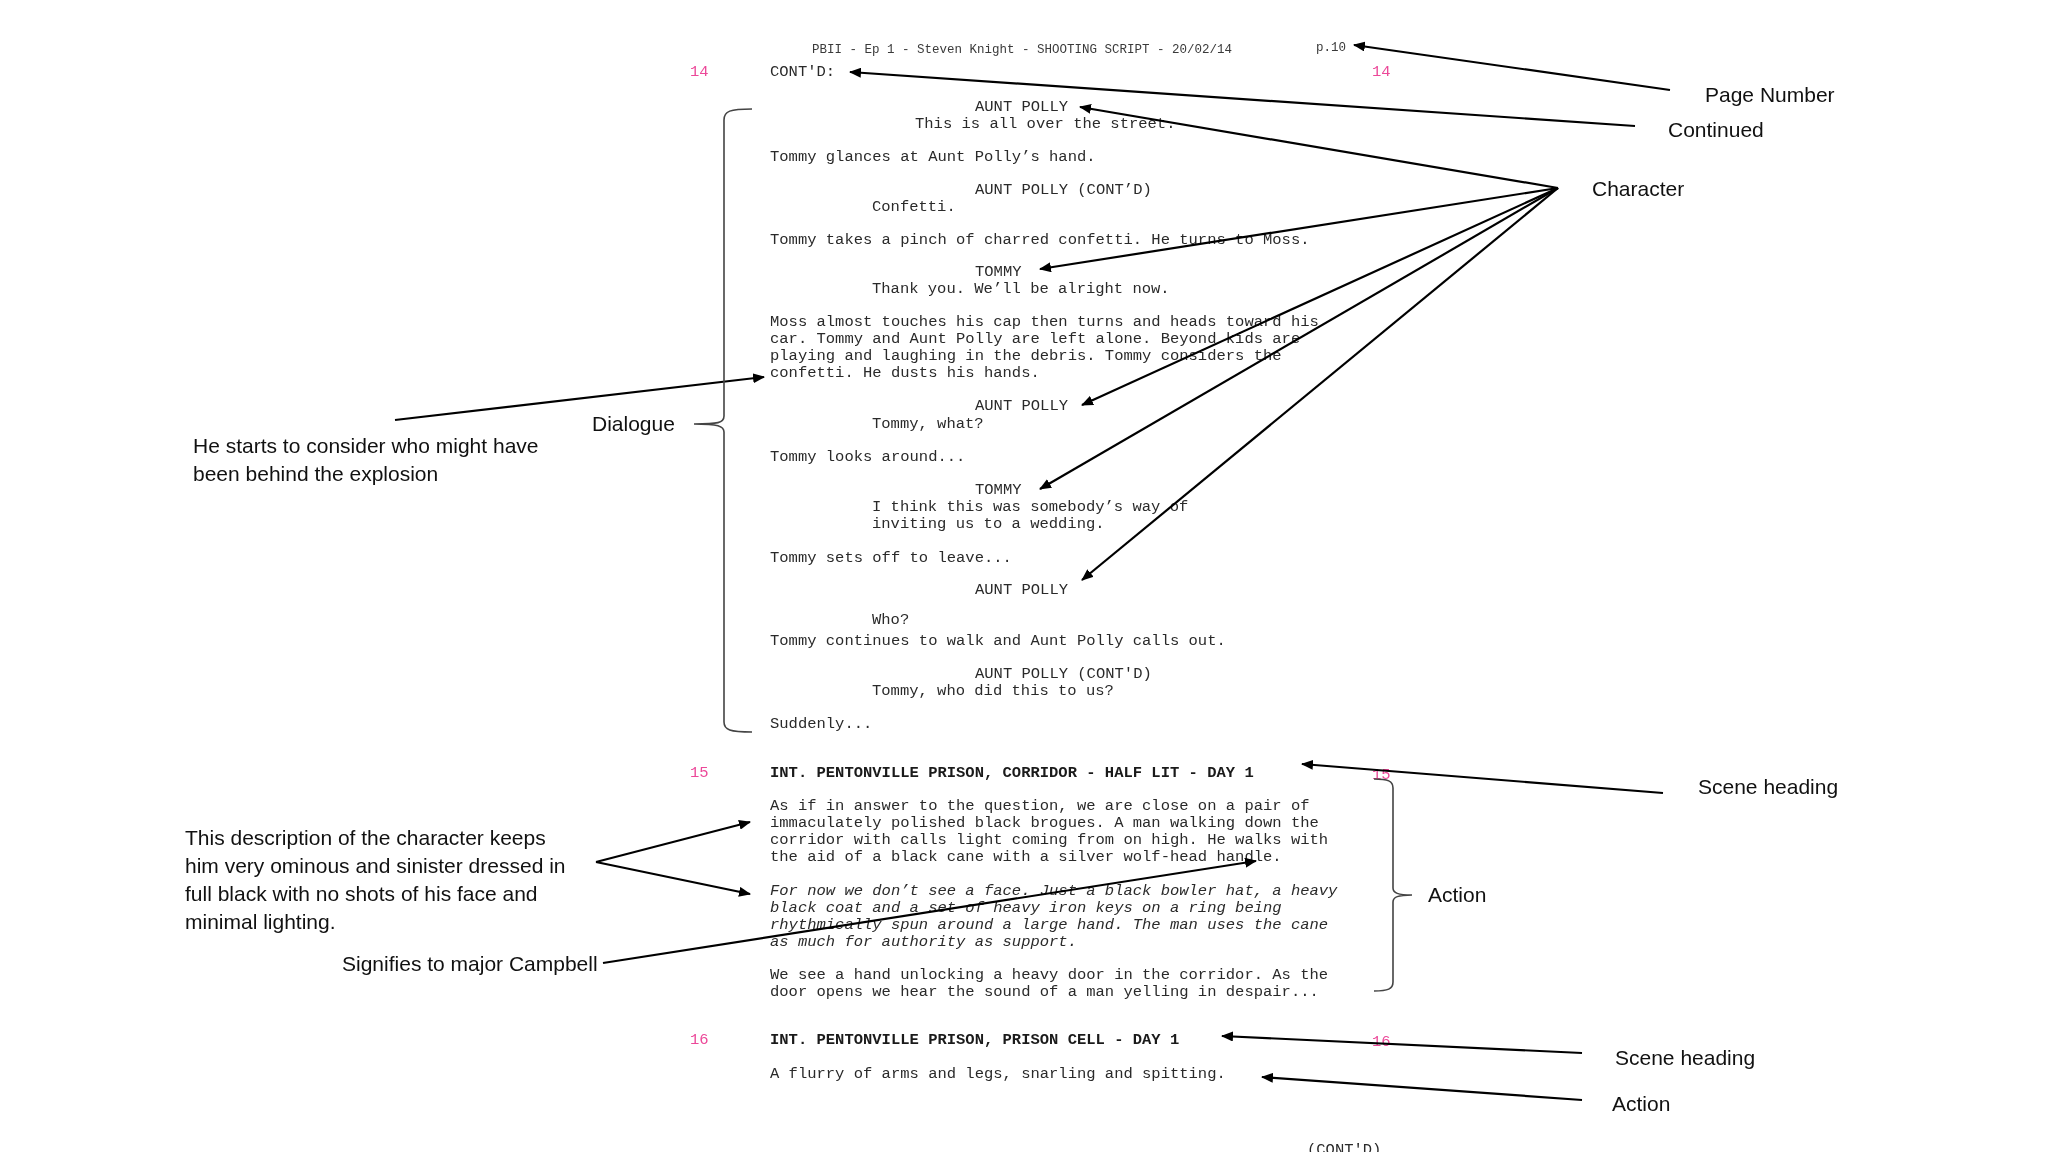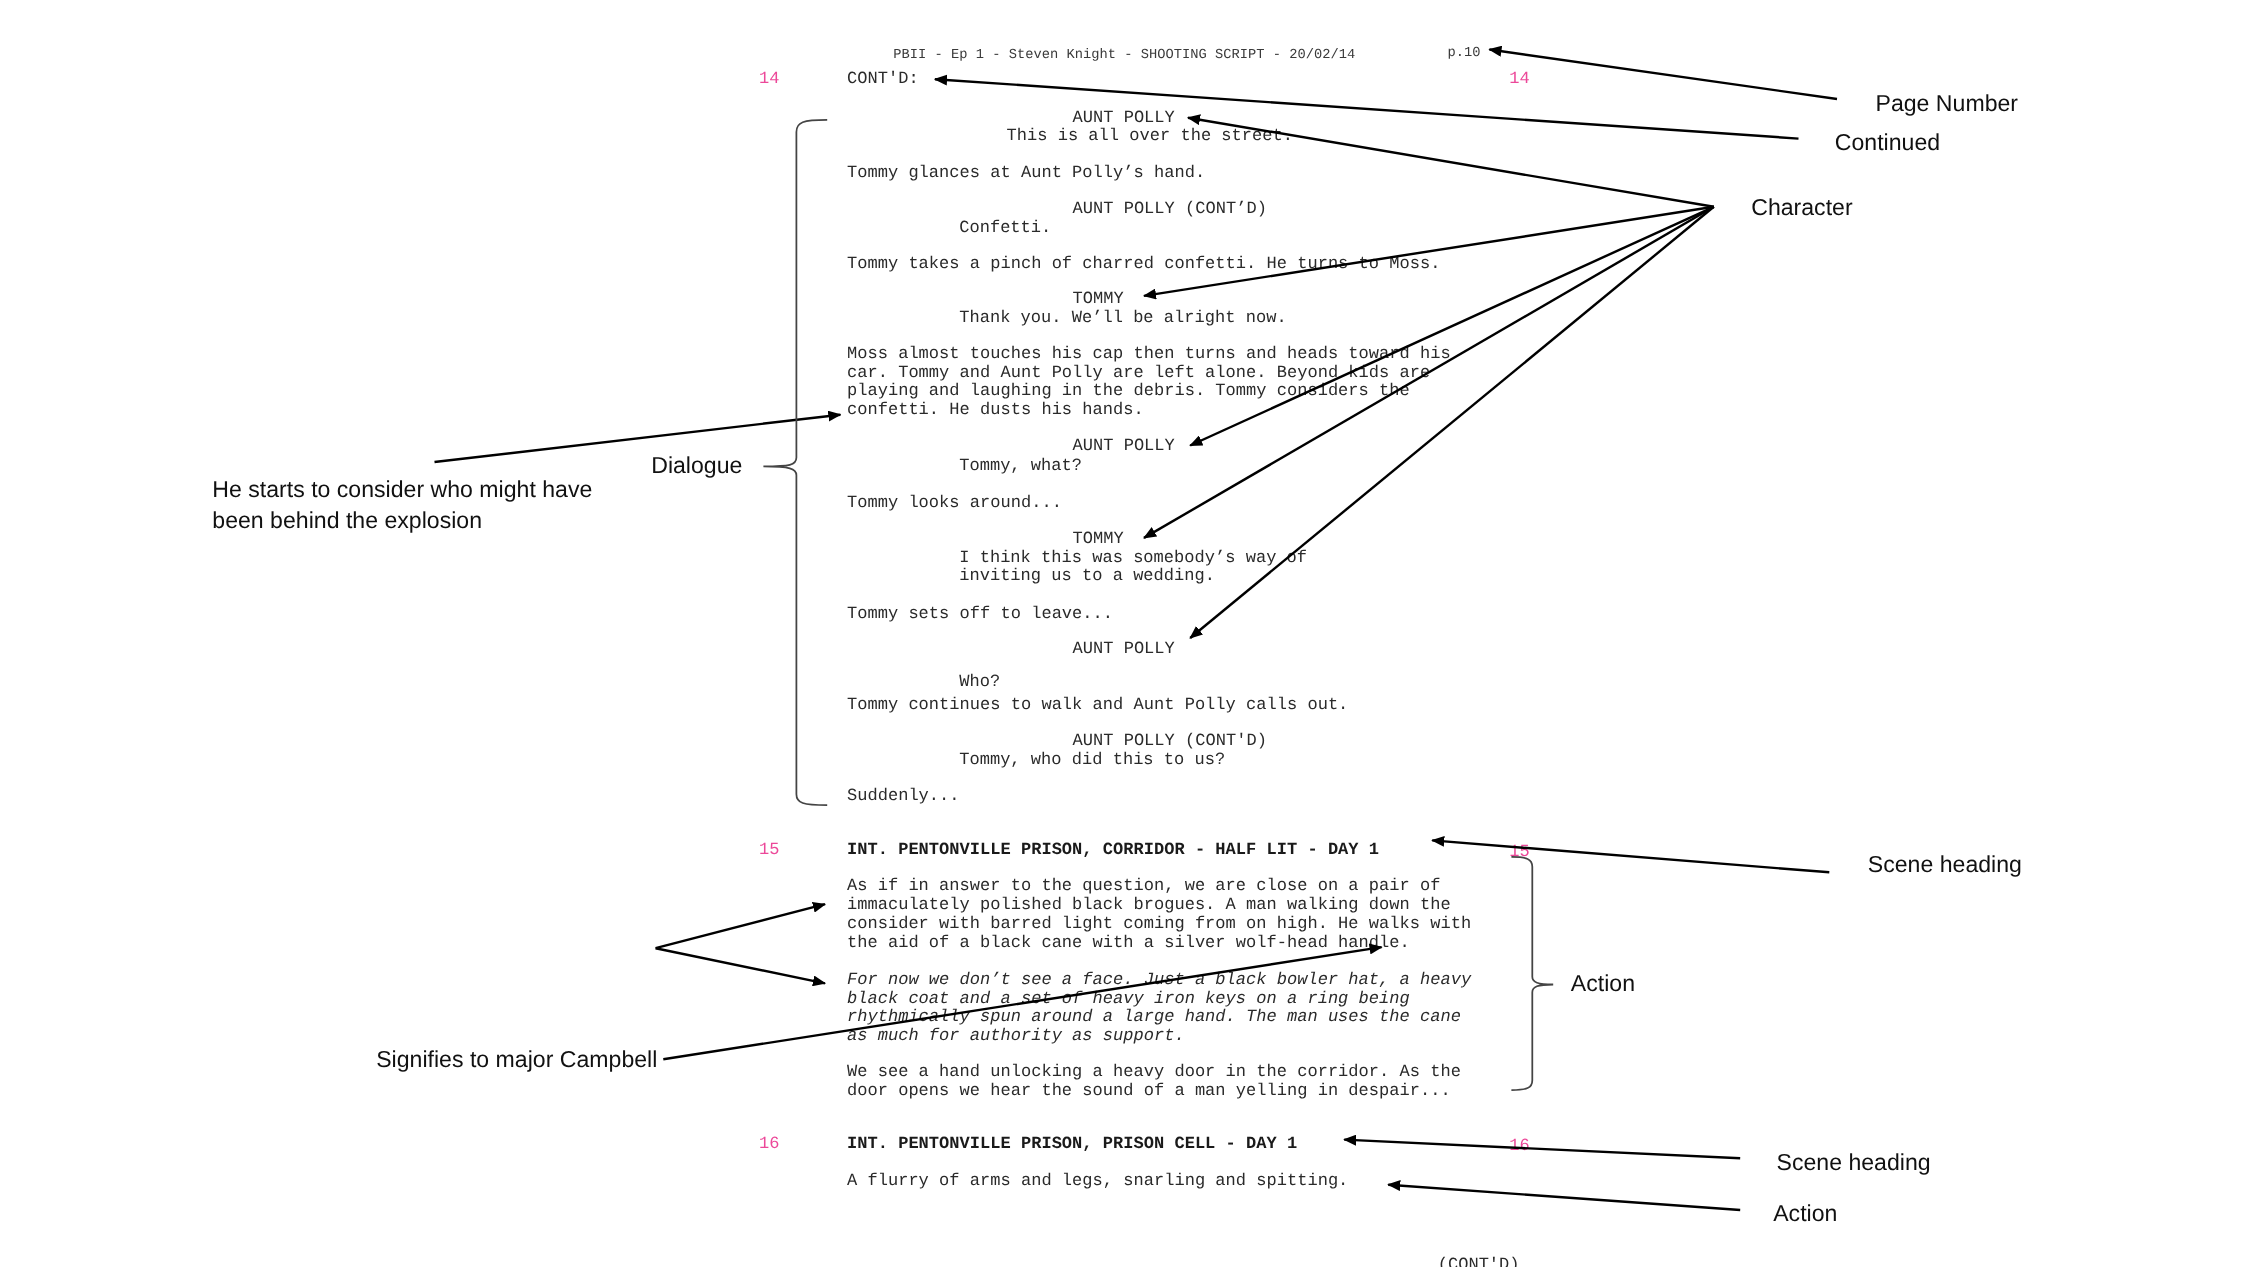--- a/index.html
+++ b/index.html
@@ -50,21 +50,21 @@
   <div class="mono" style="left:975px; top:674px;">AUNT POLLY (CONT'D)</div>
   <div class="mono" style="left:872px; top:691px;">Tommy, who did this to us?</div>
   <div class="mono" style="left:770px; top:724px;">Suddenly...</div>
 
   <div class="mono num" style="left:690px; top:773px;">15</div>
   <div class="mono bold" style="left:770px; top:773px;">INT. PENTONVILLE PRISON, CORRIDOR - HALF LIT - DAY 1</div>
   <div class="mono num" style="left:1372px; top:775px;">15</div>
 
   <div class="mono" style="left:770px; top:806px;">As if in answer to the question, we are close on a pair of</div>
   <div class="mono" style="left:770px; top:823px;">immaculately polished black brogues. A man walking down the</div>
-  <div class="mono" style="left:770px; top:840px;">consider with barred light coming from on high. He walks with</div>
+  <div class="mono" style="left:770px; top:840px;">corridor with calls light coming from on high. He walks with</div>
   <div class="mono" style="left:770px; top:857px;">the aid of a black cane with a silver wolf-head handle.</div>
 
   <div class="mono ital" style="left:770px; top:891px;">For now we don’t see a face. Just a black bowler hat, a heavy</div>
   <div class="mono ital" style="left:770px; top:908px;">black coat and a set of heavy iron keys on a ring being</div>
   <div class="mono ital" style="left:770px; top:925px;">rhythmically spun around a large hand. The man uses the cane</div>
   <div class="mono ital" style="left:770px; top:942px;">as much for authority as support.</div>
 
   <div class="mono" style="left:770px; top:975px;">We see a hand unlocking a heavy door in the corridor. As the</div>
   <div class="mono" style="left:770px; top:992px;">door opens we hear the sound of a man yelling in despair...</div>
 
@@ -75,20 +75,24 @@
   <div class="mono" style="left:1307px; top:1132px;margin-top:18px;">(CONT'D)</div>
 
   <div class="ann center-y" style="left:1705px; top:95px;">Page Number</div>
   <div class="ann center-y" style="left:1668px; top:130px;">Continued</div>
   <div class="ann center-y" style="left:1592px; top:189px;">Character</div>
   <div class="ann center-y" style="left:592px; top:424px;">Dialogue</div>
   <div class="ann" style="left:193px; top:432px;">He starts to consider who might have
 been behind the explosion</div>
   <div class="ann center-y" style="left:1698px; top:787px;">Scene heading</div>
   <div class="ann center-y" style="left:1428px; top:895px;">Action</div>
+  <div class="ann" style="left:185px; top:824px;">This description of the character keeps
+him very ominous and sinister dressed in
+full black with no shots of his face and
+minimal lighting.</div>
   <div class="ann center-y" style="left:342px; top:964px;">Signifies to major Campbell</div>
   <div class="ann center-y" style="left:1615px; top:1058px;">Scene heading</div>
   <div class="ann center-y" style="left:1612px; top:1104px;">Action</div>
 
   <svg id="overlay" width="2048" height="1152" viewBox="0 0 2048 1152">
     <defs>
       <marker id="ah" markerWidth="12" markerHeight="10" refX="11" refY="5" orient="auto" markerUnits="userSpaceOnUse">
         <path d="M0,0 L12,5 L0,10 z" fill="#000"></path>
       </marker>
     </defs>

